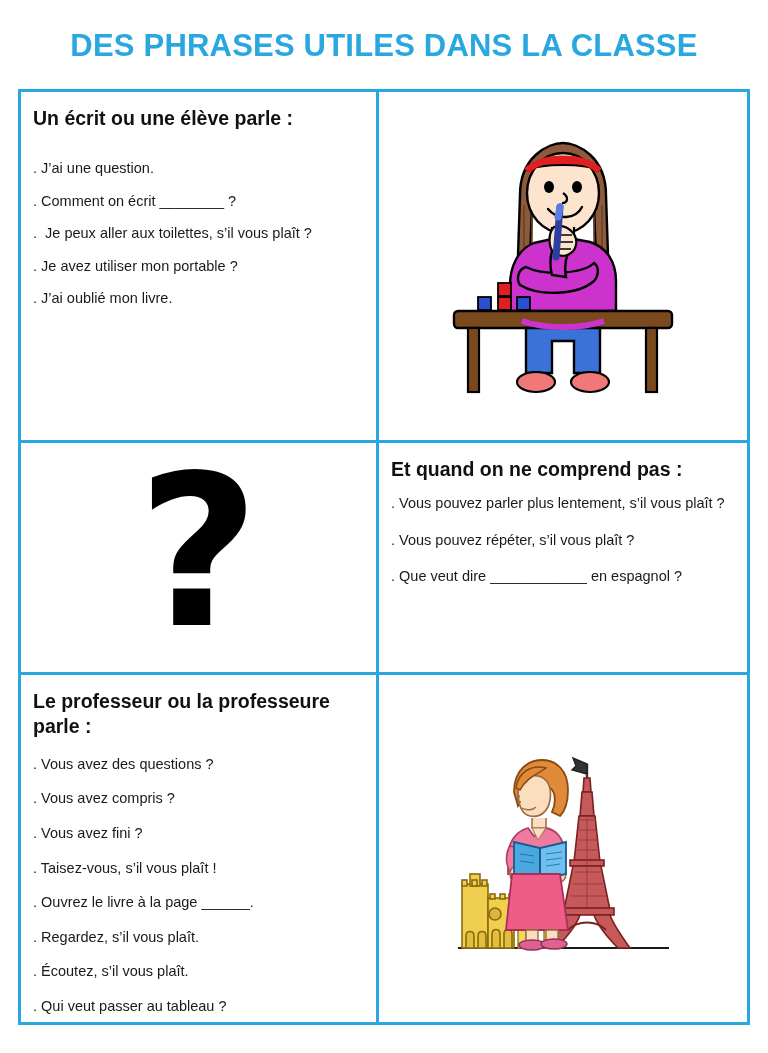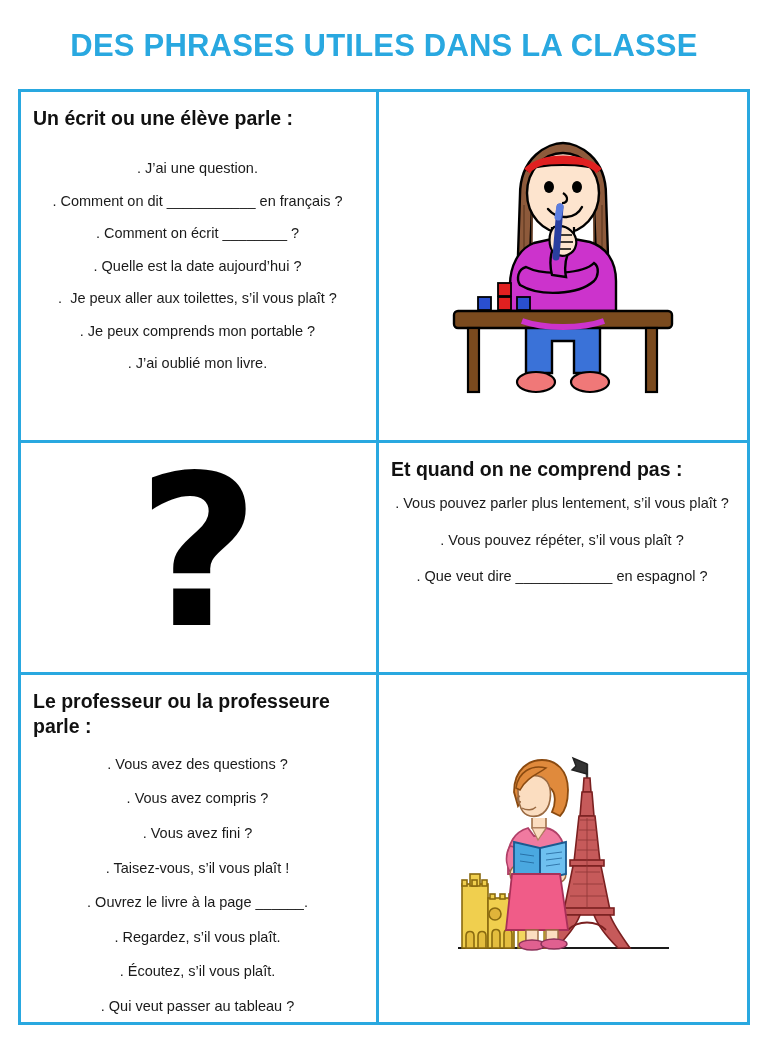--- a/index.html
+++ b/index.html
@@ -68,21 +68,20 @@
     font-weight: bold;
     color: #111111;
     line-height: 1.28;
     margin: 0 0 6px 0;
   }
 
   .phrase-list {
     list-style: none;
     margin: 0;
     padding: 0;
-    text-align: center;
   }
   .phrase-list li {
     font-size: 14.5px;
     color: #1a1a1a;
     line-height: 1.35;
     margin: 0 0 13px 0;
     white-space: pre-wrap;
   }
 
   
@@ -122,25 +121,23 @@
 
   <div class="title">DES PHRASES UTILES DANS LA CLASSE</div>
 
   <div class="grid">
 
     <div class="cell b-right b-bottom">
       <div class="cell-inner">
         <div class="cell-heading">Un écrit ou une élève parle :</div>
         <ul class="phrase-list list-student">
           <li>. J’ai une question.</li>
-          <li>. Comment on dit ___________ en français ?</li>
           <li>. Comment on écrit ________ ?</li>
-          <li>. Quelle est la date aujourd’hui ?</li>
           <li>.  Je peux aller aux toilettes, s’il vous plaît ?</li>
-          <li>. Je peux comprends mon portable ?</li>
+          <li>. Je avez utiliser mon portable ?</li>
           <li>. J’ai oublié mon livre.</li>
         </ul>
       </div>
     </div>
 
     <div class="cell b-bottom illus-cell">
       <svg width="230" height="262" viewBox="0 0 230 262">
 
         <path d="M72 60 C72 22 100 8 115 8 C130 8 158 22 158 60 L160 120 C160 128 152 132 148 124 L146 70
                  L84 70 L82 124 C78 132 70 128 70 120 Z" fill="#8d5a3b" stroke="#000" stroke-width="2.4"></path>

